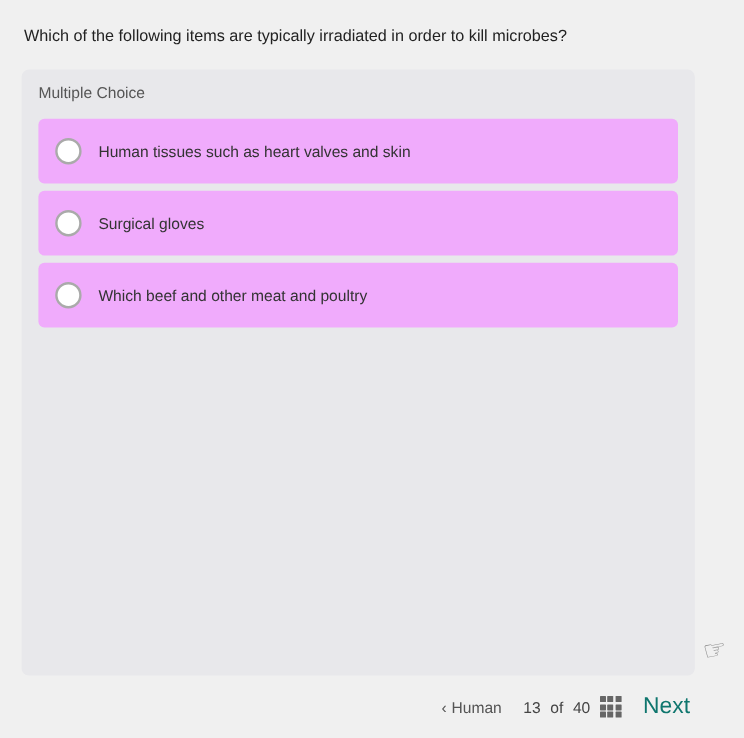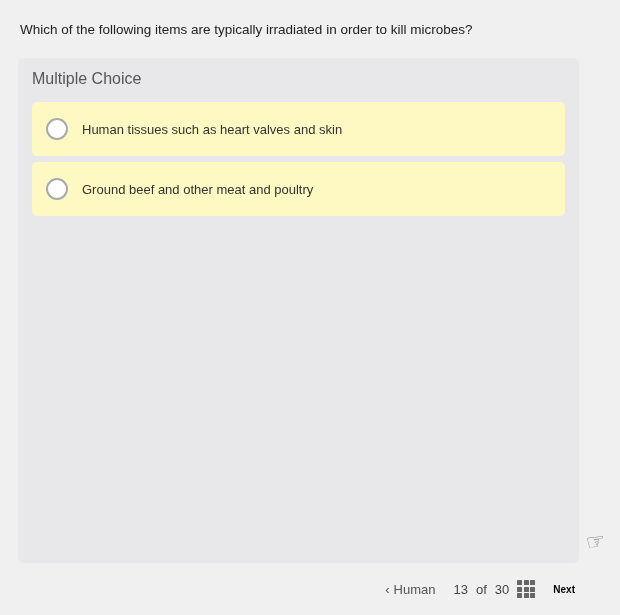--- a/index.html
+++ b/index.html
@@ -33,35 +33,35 @@
     .answer-panel {
       background: #e8e8eb;
       border-radius: 6px;
       padding: 12px 14px 8px 14px;
       flex: 1;
       display: flex;
       flex-direction: column;
     }
 
     .panel-label {
-      font-size: 16px;
+      font-size: 13px;
       color: #555;
       margin-bottom: 14px;
       font-weight: 500;
     }
 
     .choices-list {
       display: flex;
       flex-direction: column;
       gap: 0px;
       flex: 1;
     }
 
     .choice-item {
-      background: #fef9c3;
+      background: #f0abfc;
       border-radius: 5px;
       padding: 16px 16px 16px 14px;
       display: flex;
       align-items: center;
       gap: 14px;
       margin-bottom: 6px;
       cursor: pointer;
     }
 
     .radio-circle {
@@ -124,26 +124,26 @@
     }
 
     .grid-dot {
       width: 5px;
       height: 5px;
       background: #666;
       border-radius: 0.5px;
     }
 
     .next-btn {
-      font-size: 10px;
-      color: #000000;
+      font-size: 19px;
+      color: #0f766e;
       background: none;
       border: none;
       cursor: pointer;
-      font-weight: 700;
+      font-weight: 400;
     }
 
     .hand-icon {
       position: absolute;
       right: 14px;
       bottom: 60px;
       font-size: 22px;
       color: #888;
       transform: rotate(-10deg);
     }
@@ -159,44 +159,48 @@
 
     <div class="panel-label">Multiple Choice</div>
 
     <div class="choices-list">
 
       <div class="choice-item">
         <div class="radio-circle"></div>
         <span class="choice-label">Human tissues such as heart valves and skin</span>
       </div>
 
-
-
       <div class="choice-item">
         <div class="radio-circle"></div>
-        <span class="choice-label">Ground beef and other meat and poultry</span>
+        <span class="choice-label">Surgical gloves</span>
+      </div>
+
+
+      <div class="choice-item">
+        <div class="radio-circle"></div>
+        <span class="choice-label">Which beef and other meat and poultry</span>
       </div>
 
     </div>
 
   </div>
 
   <div class="hand-icon">☞</div>
 
   <div class="footer">
 
     <button class="prev-btn">
       <span class="prev-chevron">‹</span>
       <span>Human</span>
     </button>
 
     <div class="page-info">
       <span>13</span>
       <span>of</span>
-      <span>30</span>
+      <span>40</span>
       <span class="grid-icon">
         <span class="grid-dot"></span>
         <span class="grid-dot"></span>
         <span class="grid-dot"></span>
         <span class="grid-dot"></span>
         <span class="grid-dot"></span>
         <span class="grid-dot"></span>
         <span class="grid-dot"></span>
         <span class="grid-dot"></span>
         <span class="grid-dot"></span>

